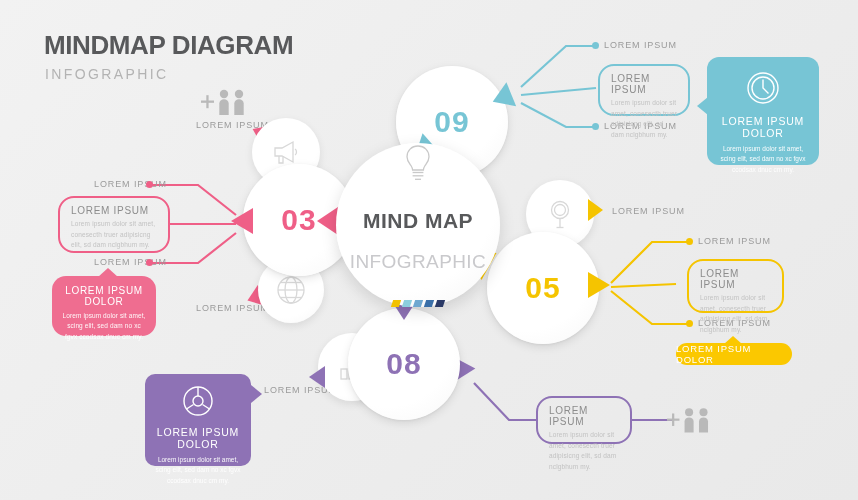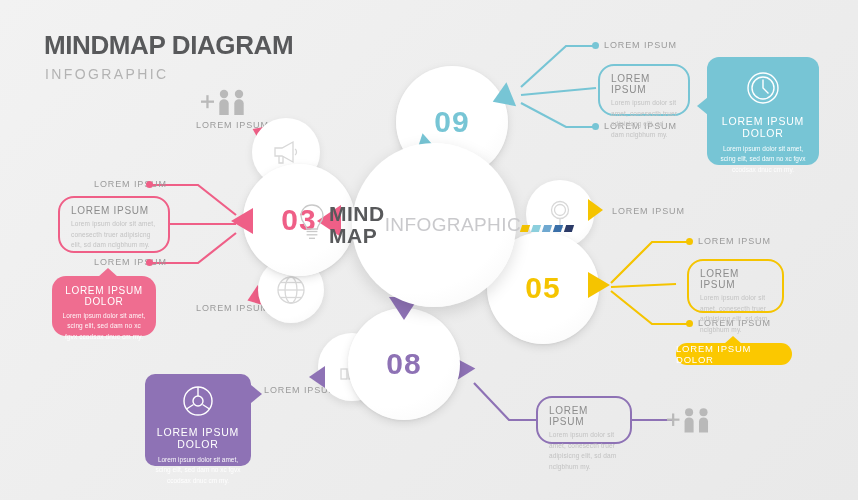--- a/index.html
+++ b/index.html
@@ -18,23 +18,23 @@
 
   
   .circ{border-radius:50%;background:radial-gradient(circle at 35% 28%, #ffffff 0%,#ffffff 62%,#f7f7f7 100%);
         box-shadow:0 3px 10px rgba(0,0,0,0.10), 0 1px 3px rgba(0,0,0,0.06);
         display:flex;align-items:center;justify-content:center;}
   .num{font-size:30px;font-weight:bold;letter-spacing:1px;}
   .icircle{border-radius:50%;background:radial-gradient(circle at 35% 28%,#ffffff 0%,#ffffff 66%,#f6f6f6 100%);
         box-shadow:0 3px 9px rgba(0,0,0,0.09);display:flex;align-items:center;justify-content:center;}
 
   
-  #hub{width:164px;height:164px;left:352px;top:143px;z-index:30;flex-direction:row;
+  #hub{width:164px;height:164px;left:336px;top:143px;z-index:30;flex-direction:column;
        background:radial-gradient(circle at 34% 26%, #ffffff 0%,#ffffff 66%,#f4f4f4 100%);
-       box-shadow:0 5px 16px rgba(0,0,0,0.13);}
+       box-shadow:0 5px 16px rgba(0,0,0,0.13);justify-content:space-between;}
   #hub .hubttl{font-size:21px;font-weight:bold;color:#58595b;letter-spacing:0.5px;line-height:1.05;}
   #hub .hubsub{font-size:19px;color:#c9c9cc;letter-spacing:0.4px;line-height:1.1;}
   .dashrow{display:flex;gap:3px;margin-top:6px;}
   .dash{width:8px;height:7px;transform:skewX(-18deg);}
 
   
   .tri{width:0;height:0;}
   .tri-l{border-top:13px solid transparent;border-bottom:13px solid transparent;}
   .tri-r{border-top:13px solid transparent;border-bottom:13px solid transparent;}
   .tri-d{border-left:15px solid transparent;border-right:15px solid transparent;}

